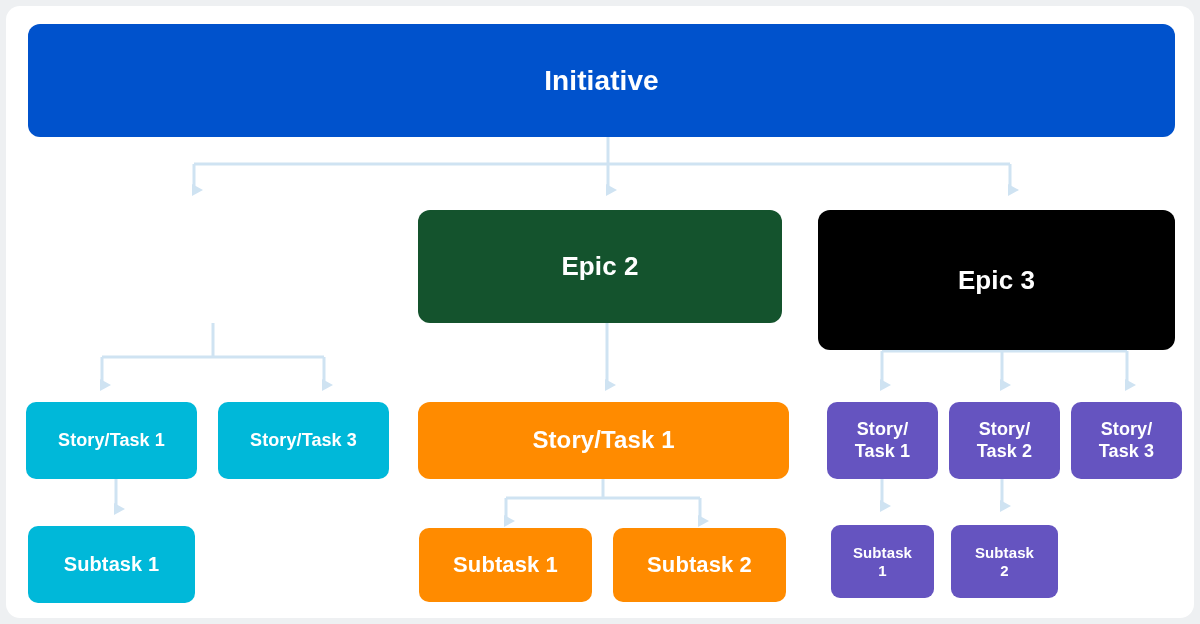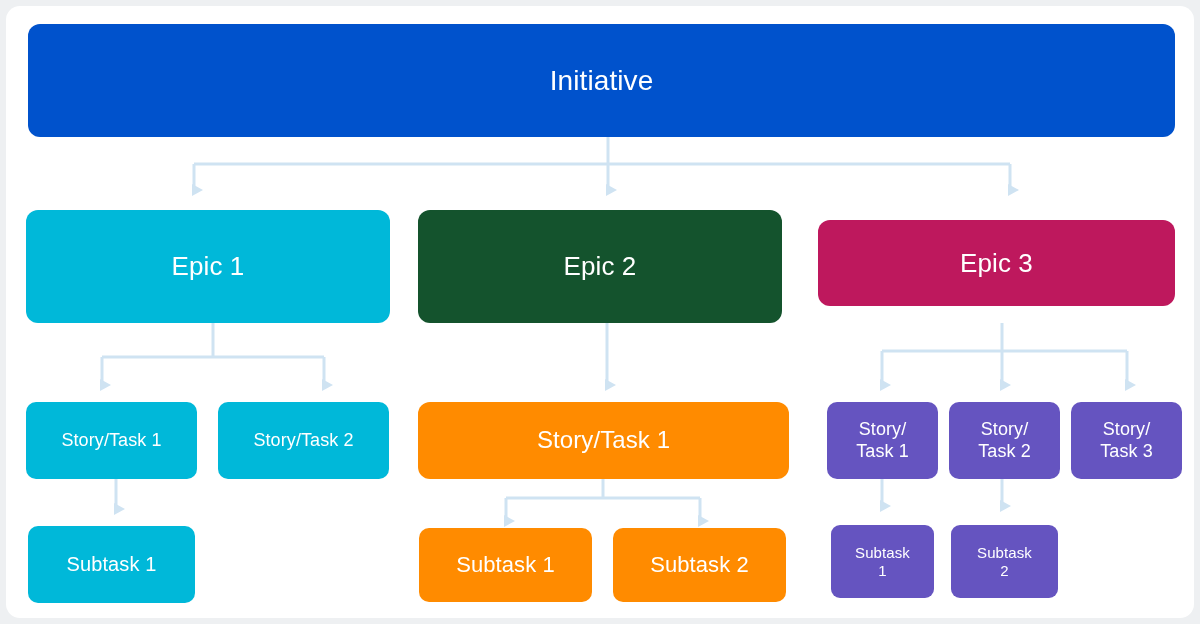--- a/index.html
+++ b/index.html
@@ -35,21 +35,21 @@
   .node {
     position: absolute;
     box-sizing: border-box;
     display: flex;
     align-items: center;
     justify-content: center;
     text-align: center;
     color: #ffffff;
     border-radius: 10px;
     line-height: 1.18;
-    font-weight: 400;
+    font-weight: 700;
     letter-spacing: 0.1px;
     padding: 0 22px;
     white-space: pre-line;
   }
   .node.rad-lg { border-radius: 12px; }
   .node.rad-sm { border-radius: 9px; }
 </style>
 </head>
 <body>
 
@@ -82,29 +82,28 @@
       <path d="M876,345 L876,379" marker-end="url(#arrow)"></path>
       <path d="M996,345 L996,379" marker-end="url(#arrow)"></path>
       <path d="M1121,345 L1121,379" marker-end="url(#arrow)"></path>
       <path d="M876,473 L876,500" marker-end="url(#arrow)"></path>
       <path d="M996,473 L996,500" marker-end="url(#arrow)"></path>
     </g>
   </svg>
 
   <div class="node rad-lg" style="left:22px; top:18px; width:1147px; height:113px; background:#0052CC; font-size:28px;">Initiative</div>
 
-  <div class="node rad-lg" style="left:20px; top:204px; width:364px; height:113px; background:#00B8D9; font-size:26px;">Epic 1</div>
 
   <div class="node rad-lg" style="left:412px; top:204px; width:364px; height:113px; background:#14532d; font-size:26px;">Epic 2</div>
 
-  <div class="node rad-lg" style="left:812px; top:204px; width:357px; height:86px; background:#be185d; font-size:26px;margin-top:10px;">Epic 3</div>
+  <div class="node rad-lg" style="left:812px; top:204px; width:357px; height:140px; background:#000000; font-size:26px;">Epic 3</div>
 
   <div class="node" style="left:20px; top:396px; width:171px; height:77px; background:#00B8D9; font-size:18px;">Story/Task 1</div>
 
-  <div class="node" style="left:212px; top:396px; width:171px; height:77px; background:#00B8D9; font-size:18px;">Story/Task 2</div>
+  <div class="node" style="left:212px; top:396px; width:171px; height:77px; background:#00B8D9; font-size:18px;">Story/Task 3</div>
 
   <div class="node" style="left:22px; top:520px; width:167px; height:77px; background:#00B8D9; font-size:20px;">Subtask 1</div>
 
   <div class="node rad-lg" style="left:412px; top:396px; width:371px; height:77px; background:#FF8B00; font-size:24px;">Story/Task 1</div>
 
   <div class="node" style="left:413px; top:522px; width:173px; height:74px; background:#FF8B00; font-size:22px;">Subtask 1</div>
 
   <div class="node" style="left:607px; top:522px; width:173px; height:74px; background:#FF8B00; font-size:22px;">Subtask 2</div>
 
   <div class="node" style="left:821px; top:396px; width:111px; height:77px; background:#6554C0; font-size:18px;">Story/

